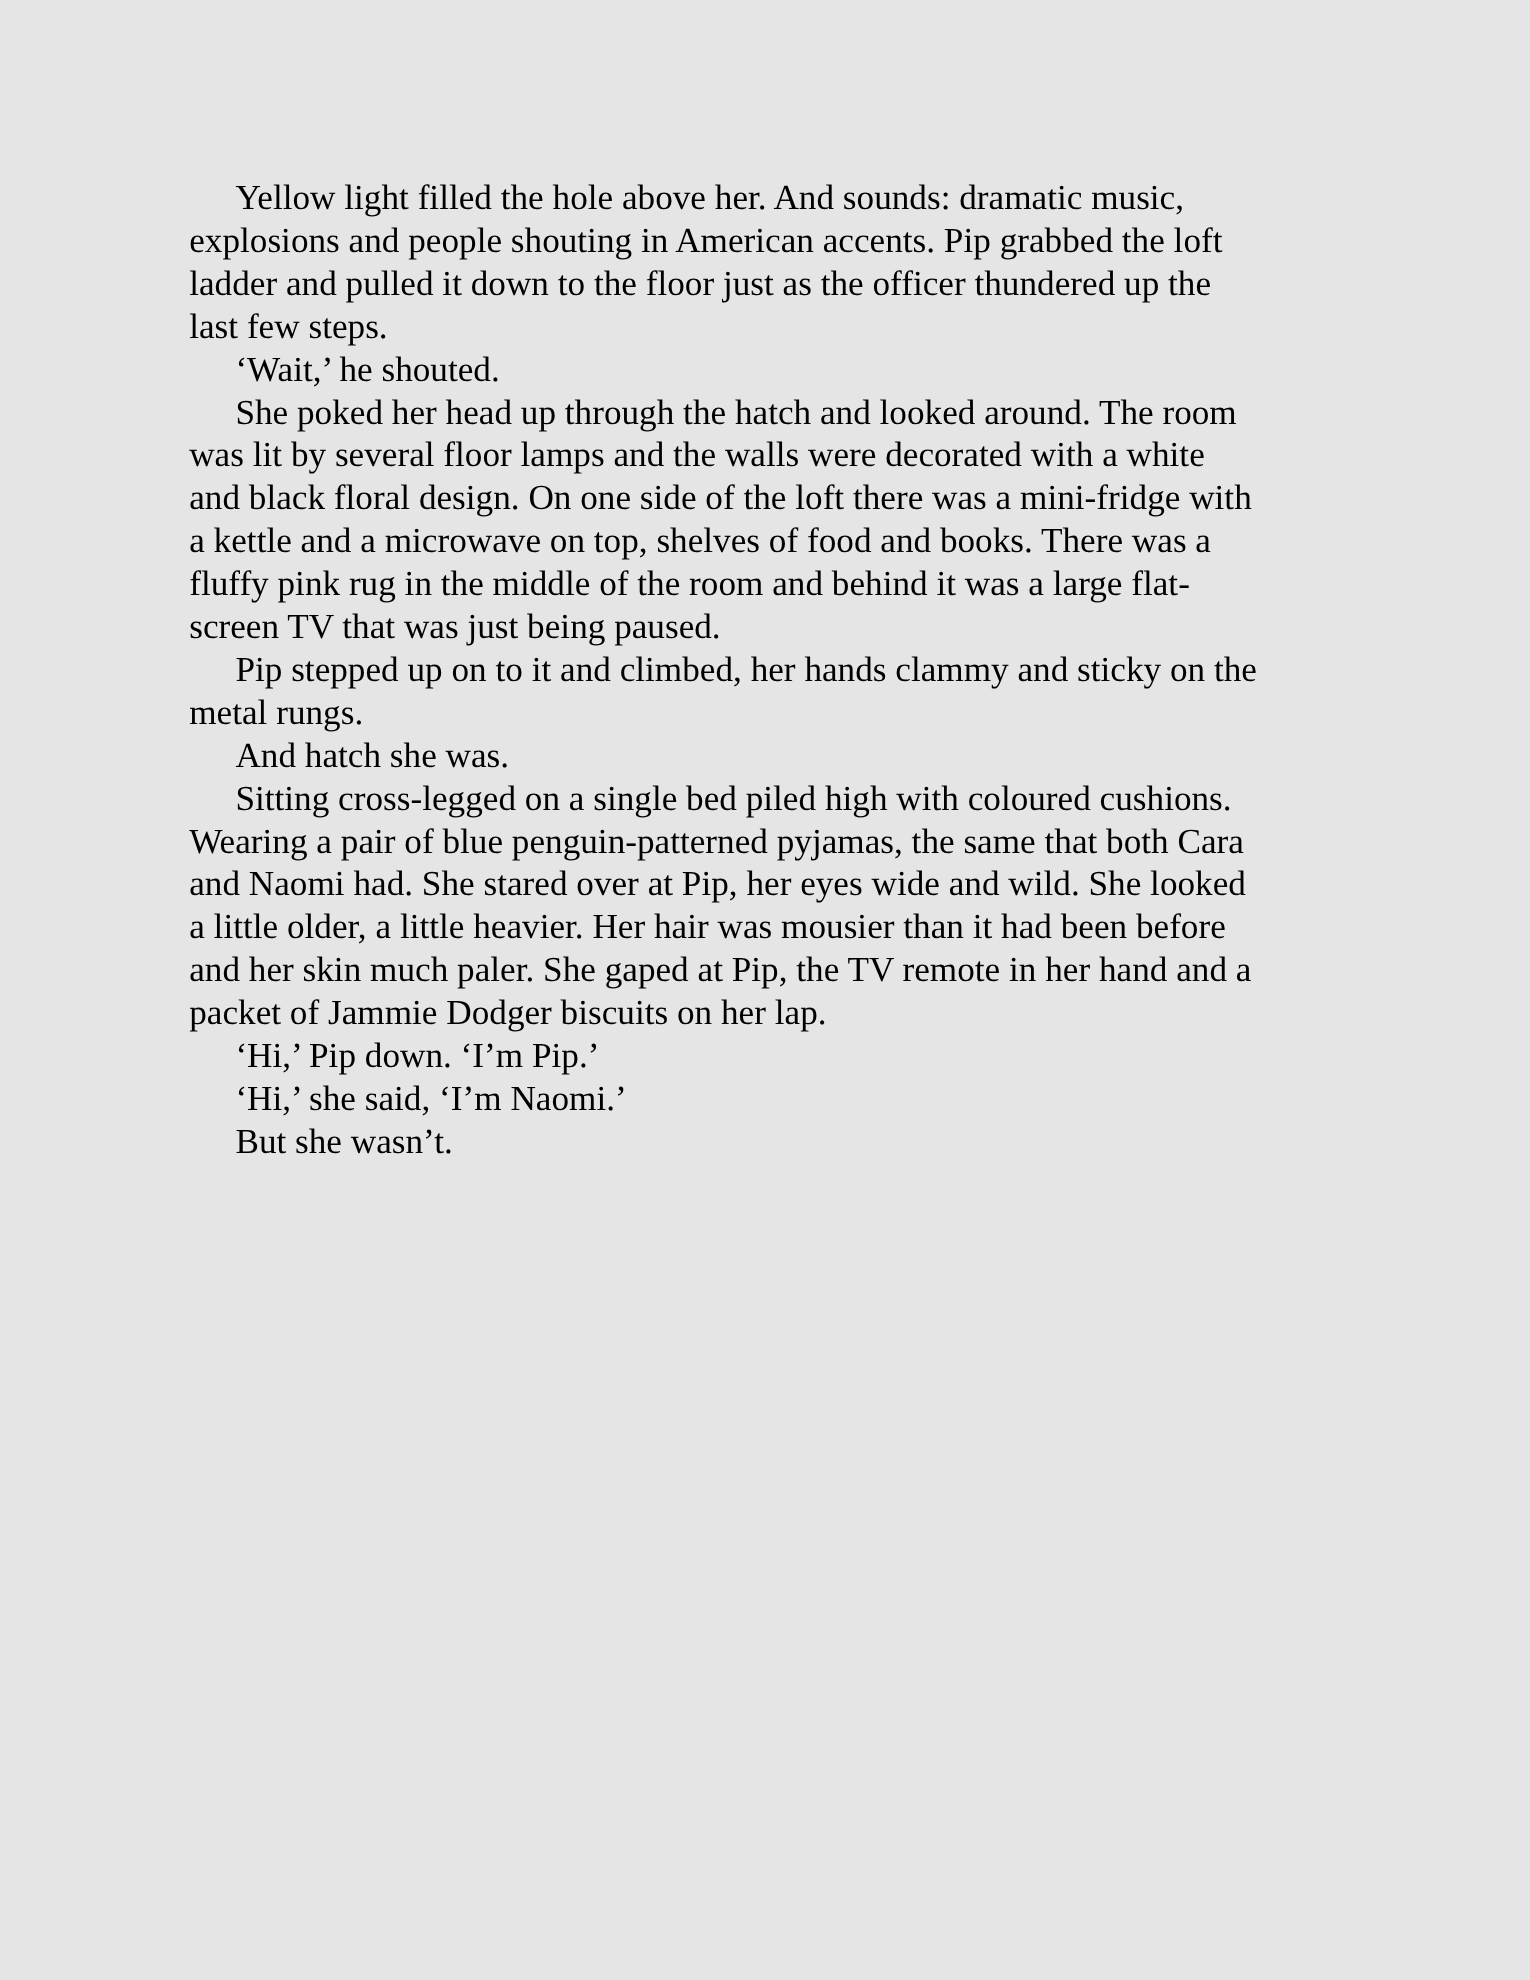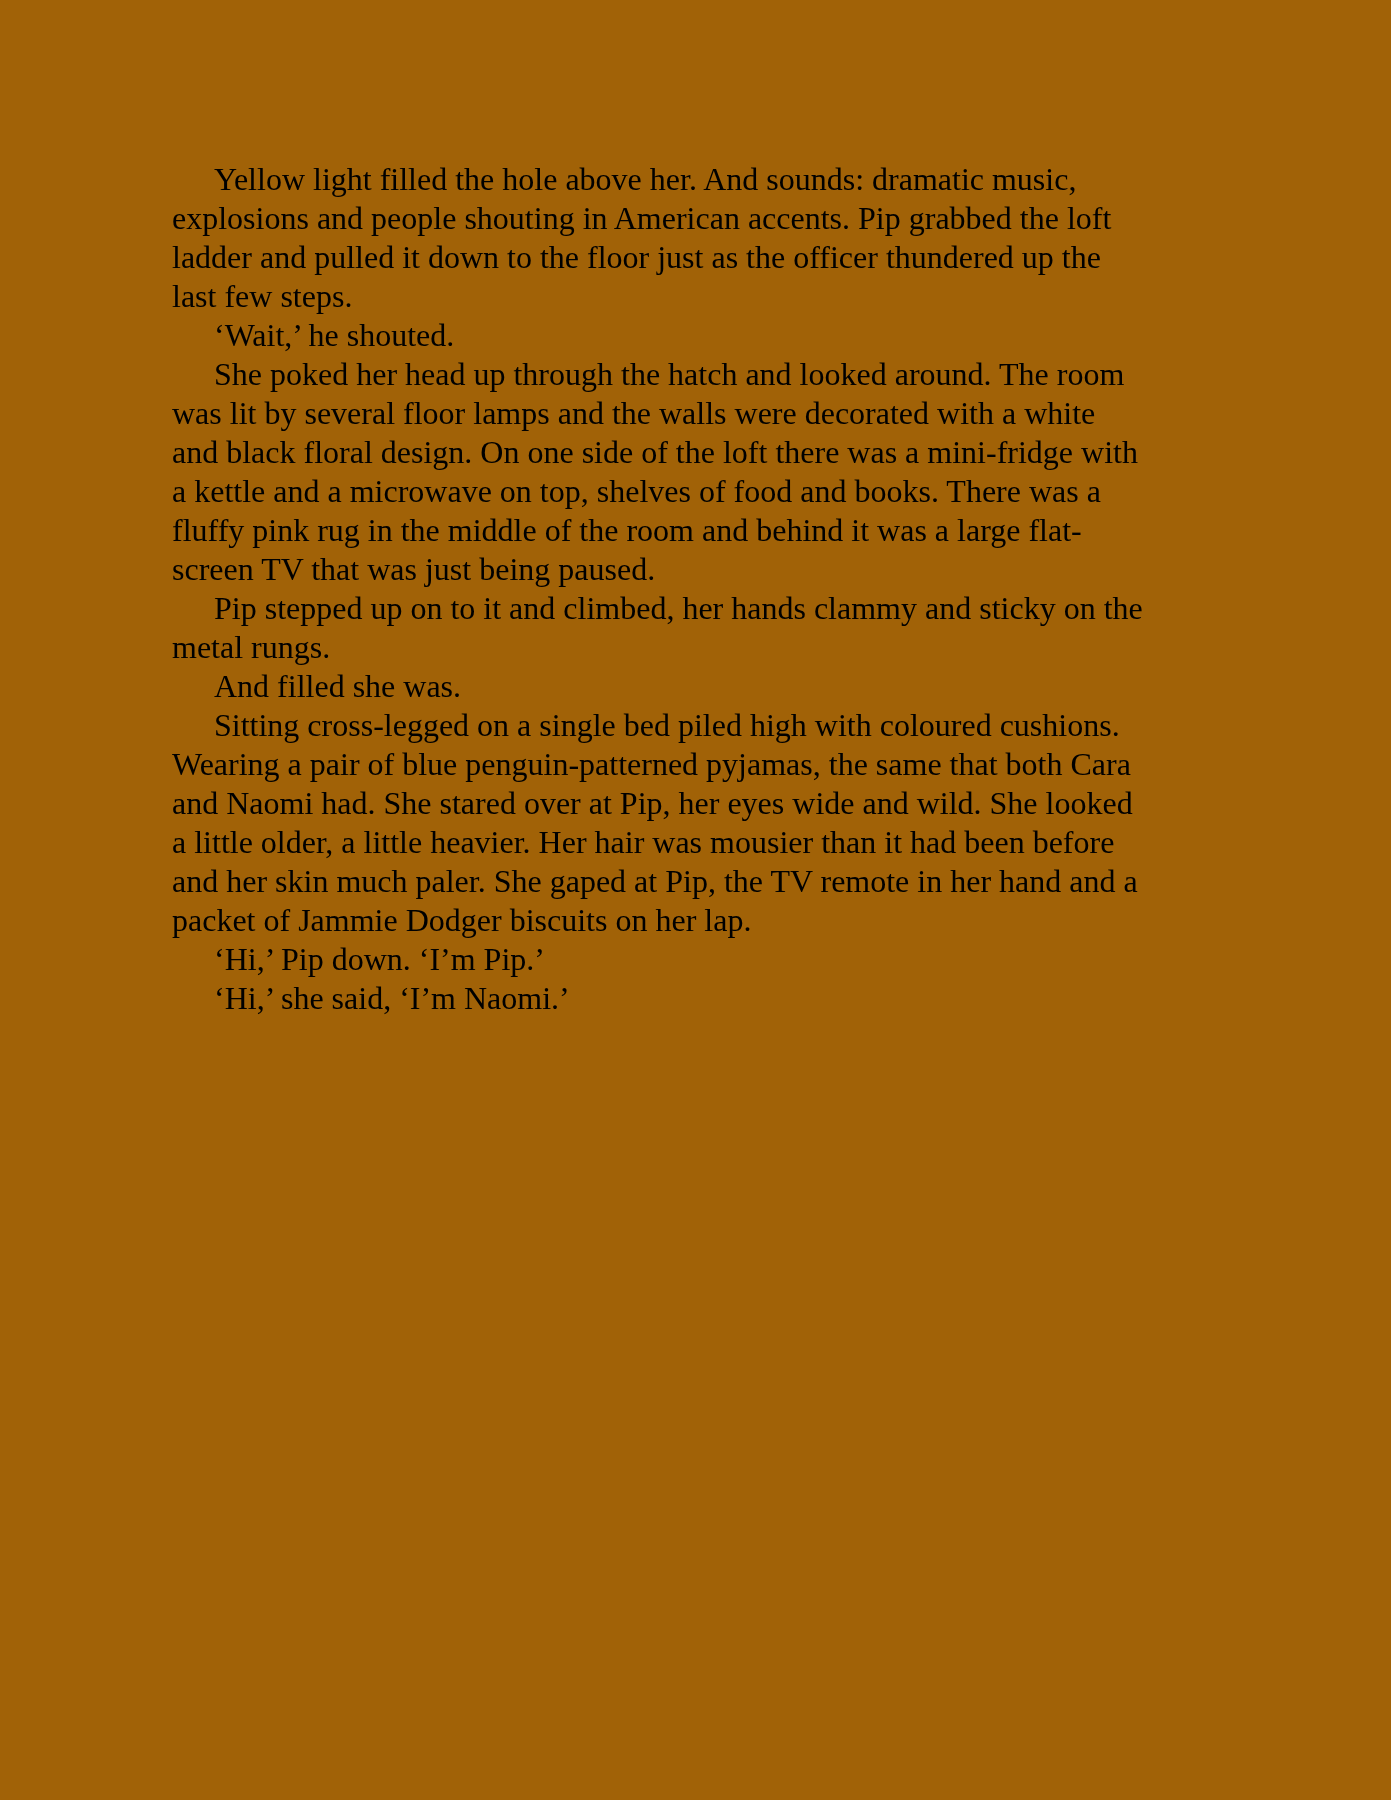--- a/index.html
+++ b/index.html
@@ -4,21 +4,21 @@
 <style>
   html, body {
     margin: 0;
     padding: 0;
     background: #ffffff;
   }
   .book-page {
     position: relative;
     width: 1391px;
     height: 1800px;
-    background: #a16207;
+    background: #e5e5e5;
     overflow: hidden;
   }
   .text-block {
     position: absolute;
     left: 172px;
     top: 160px;
     width: 1170px;
     font-family: "Liberation Serif", "DejaVu Serif", serif;
     font-size: 32px;
     line-height: 39px;
@@ -43,23 +43,24 @@
 last few steps.</p>
     <p class="para">‘Wait,’ he shouted.</p>
     <p class="para">She poked her head up through the hatch and looked around. The room
 was lit by several floor lamps and the walls were decorated with a white
 and black floral design. On one side of the loft there was a mini-fridge with
 a kettle and a microwave on top, shelves of food and books. There was a
 fluffy pink rug in the middle of the room and behind it was a large flat-
 screen TV that was just being paused.</p>
     <p class="para">Pip stepped up on to it and climbed, her hands clammy and sticky on the
 metal rungs.</p>
-    <p class="para">And filled she was.</p>
+    <p class="para">And hatch she was.</p>
     <p class="para">Sitting cross-legged on a single bed piled high with coloured cushions.
 Wearing a pair of blue penguin-patterned pyjamas, the same that both Cara
 and Naomi had. She stared over at Pip, her eyes wide and wild. She looked
 a little older, a little heavier. Her hair was mousier than it had been before
 and her skin much paler. She gaped at Pip, the TV remote in her hand and a
 packet of Jammie Dodger biscuits on her lap.</p>
     <p class="para">‘Hi,’ Pip down. ‘I’m Pip.’</p>
     <p class="para">‘Hi,’ she said, ‘I’m Naomi.’</p>
+    <p class="para">But she wasn’t.</p>
   </div>
 </div>
 
 </body></html>

